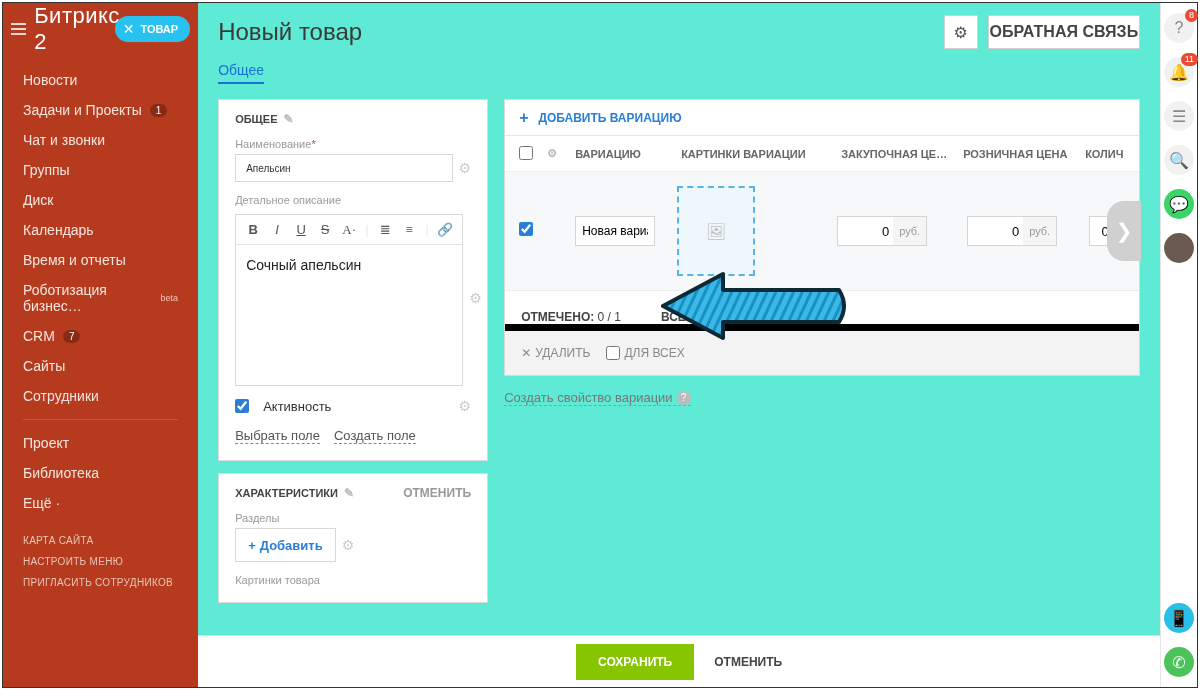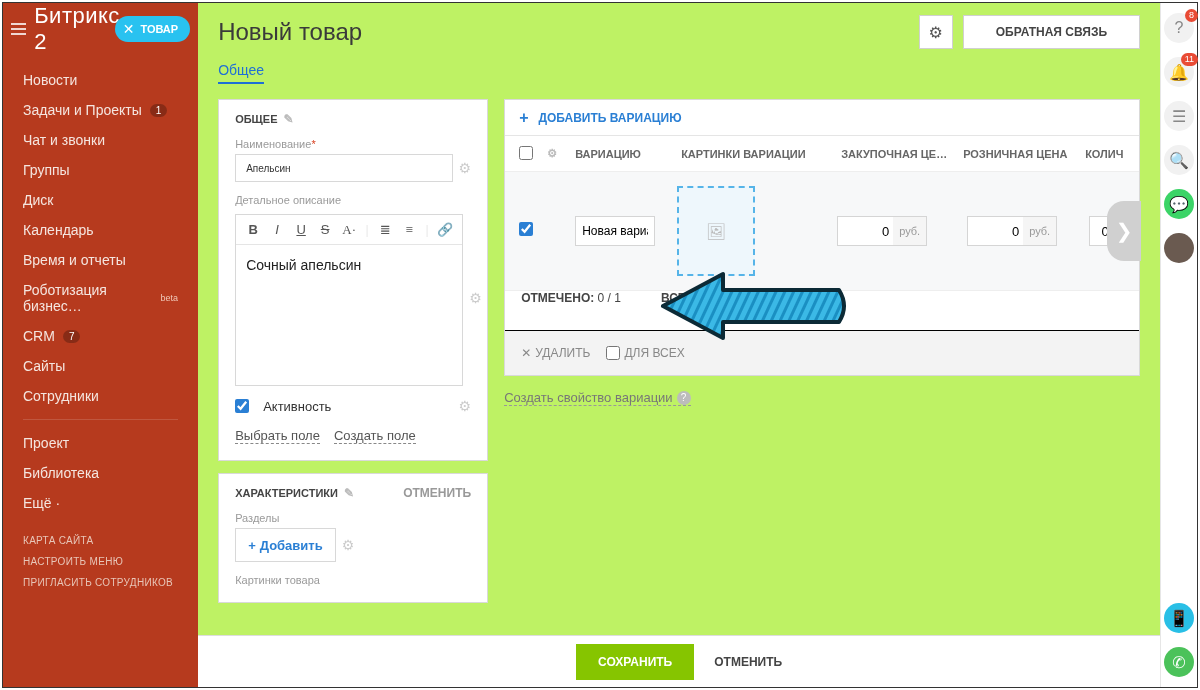--- a/index.html
+++ b/index.html
@@ -17,26 +17,26 @@
 .chip .x { font-size: 14px; font-weight: normal; }
 .menu { padding: 10px 0 4px; }
 .menu-item { padding: 7px 20px; font-size: 14px; color: #f5e5df; cursor: pointer; display: flex; align-items: center; gap: 8px; }
 .badge { background: rgba(0,0,0,.25); color: #fff; font-size: 10px; border-radius: 8px; padding: 1px 6px; }
 .beta { font-size: 9px; color: #f0c8b8; margin-left: auto; }
 .menu-sep { height: 1px; background: rgba(255,255,255,.15); margin: 8px 20px; }
 .menu-footer { margin-top: 8px; }
 .menu-footer .menu-item { font-size: 10px; color: #e8c6b8; text-transform: uppercase; letter-spacing: .3px; padding: 5px 20px; }
 
 
-.main { flex: 1; background: #bef264; display: flex; flex-direction: column; position: relative; }
+.main { flex: 1; background: #5eead4; display: flex; flex-direction: column; position: relative; }
 .topbar { height: 58px; display: flex; align-items: center; padding: 0 20px; }
 .page-title { font-size: 24px; color: #3a3a3a; font-weight: 300; }
 .top-actions { margin-left: auto; display: flex; gap: 10px; }
 .icon-btn { width: 34px; height: 34px; background: #fff; border: 1px solid #d0d0d0; display: flex; align-items: center; justify-content: center; color: #555; cursor: pointer; }
-.btn-outline { height: 34px; background: #fff; border: 1px solid #d0d0d0; padding: 0 32px; font-size: 12px; font-weight: bold; color: #444; cursor: pointer; }
+.btn-outline { height: 34px; background: #fff; border: 1px solid #d0d0d0; padding: 0 1px; font-size: 16px; font-weight: bold; color: #444; cursor: pointer; }
 
 .tab-row { padding: 0 20px 10px; }
 .tab { color: #1e6fd6; font-size: 14px; border-bottom: 2px solid #1e6fd6; padding-bottom: 4px; cursor: pointer; }
 
 .content { flex: 1; padding: 10px 20px 0; display: flex; gap: 16px; overflow: hidden; }
 
 .card { background: #fff; border: 1px solid #d9d9d9; }
 .left-col { width: 270px; display: flex; flex-direction: column; gap: 12px; }
 .card-pad { padding: 12px 16px 16px; }
 .section-title { font-size: 11px; font-weight: bold; color: #444; text-transform: uppercase; display: flex; align-items: center; gap: 6px; }
@@ -74,21 +74,21 @@
 
 .var-row { display: flex; align-items: center; padding: 14px; gap: 10px; background: #f7f8f9; border-bottom: 1px solid #eee; position: relative; }
 .var-name { width: 80px; height: 30px; border: 1px solid #d5d5d5; font-size: 12px; padding: 0 6px; background: #fff; }
 .img-drop { width: 78px; height: 90px; border: 2px dashed #56b4e8; background: #eef7fc; display: flex; align-items: center; justify-content: center; color: #bbb; margin-left: 12px; }
 .price-box { display: flex; width: 90px; height: 30px; border: 1px solid #d5d5d5; background: #fff; align-items: center; }
 .price-box input { flex: 1; width: 40px; border: none; text-align: right; padding: 0 4px; font-size: 13px; outline: none; }
 .price-box span { padding: 0 6px; font-size: 11px; color: #999; background: #f5f5f5; height: 100%; display: flex; align-items: center; }
 .qty-box { width: 32px; height: 30px; border: 1px solid #d5d5d5; text-align: center; font-size: 13px; background: #fff; }
 .scroll-next { position: absolute; right: -2px; top: 50%; transform: translateY(-50%); width: 34px; height: 60px; background: #d0d0d0; border-radius: 17px 0 0 17px; display: flex; align-items: center; justify-content: center; color: #fff; font-size: 20px; }
 
-.var-foot { display: flex; align-items: flex-start; height: 40px; padding: 0 16px; font-size: 12px; color: #444; gap: 40px; border-bottom: 1px solid #000000; }
+.var-foot { display: flex; align-items: flex-end; height: 40px; padding: 0 16px; font-size: 12px; color: #444; gap: 40px; border-bottom: 7px solid #000000; }
 .var-actions { display: flex; align-items: center; height: 44px; padding: 0 16px; gap: 16px; background: #f3f3f3; font-size: 12px; color: #888; }
 .del { display: flex; align-items: center; gap: 4px; }
 
 .create-prop { font-size: 13px; color: #777; border-bottom: 1px dashed #999; cursor: pointer; margin-top: 6px; display: inline-flex; align-items: center; gap: 4px; }
 .q { width: 14px; height: 14px; border-radius: 50%; background: #bcbcbc; color: #fff; font-size: 10px; display: inline-flex; align-items: center; justify-content: center; }
 
 
 .bottom { position: absolute; left: 0; right: 0; bottom: 0; height: 52px; background: #fff; display: flex; align-items: center; justify-content: center; gap: 20px; border-top: 1px solid #ddd; }
 .save { background: #86c500; color: #fff; border: none; height: 36px; padding: 0 22px; font-size: 12px; font-weight: bold; cursor: pointer; }
 .cancel { background: none; border: none; font-size: 12px; font-weight: bold; color: #444; cursor: pointer; }

